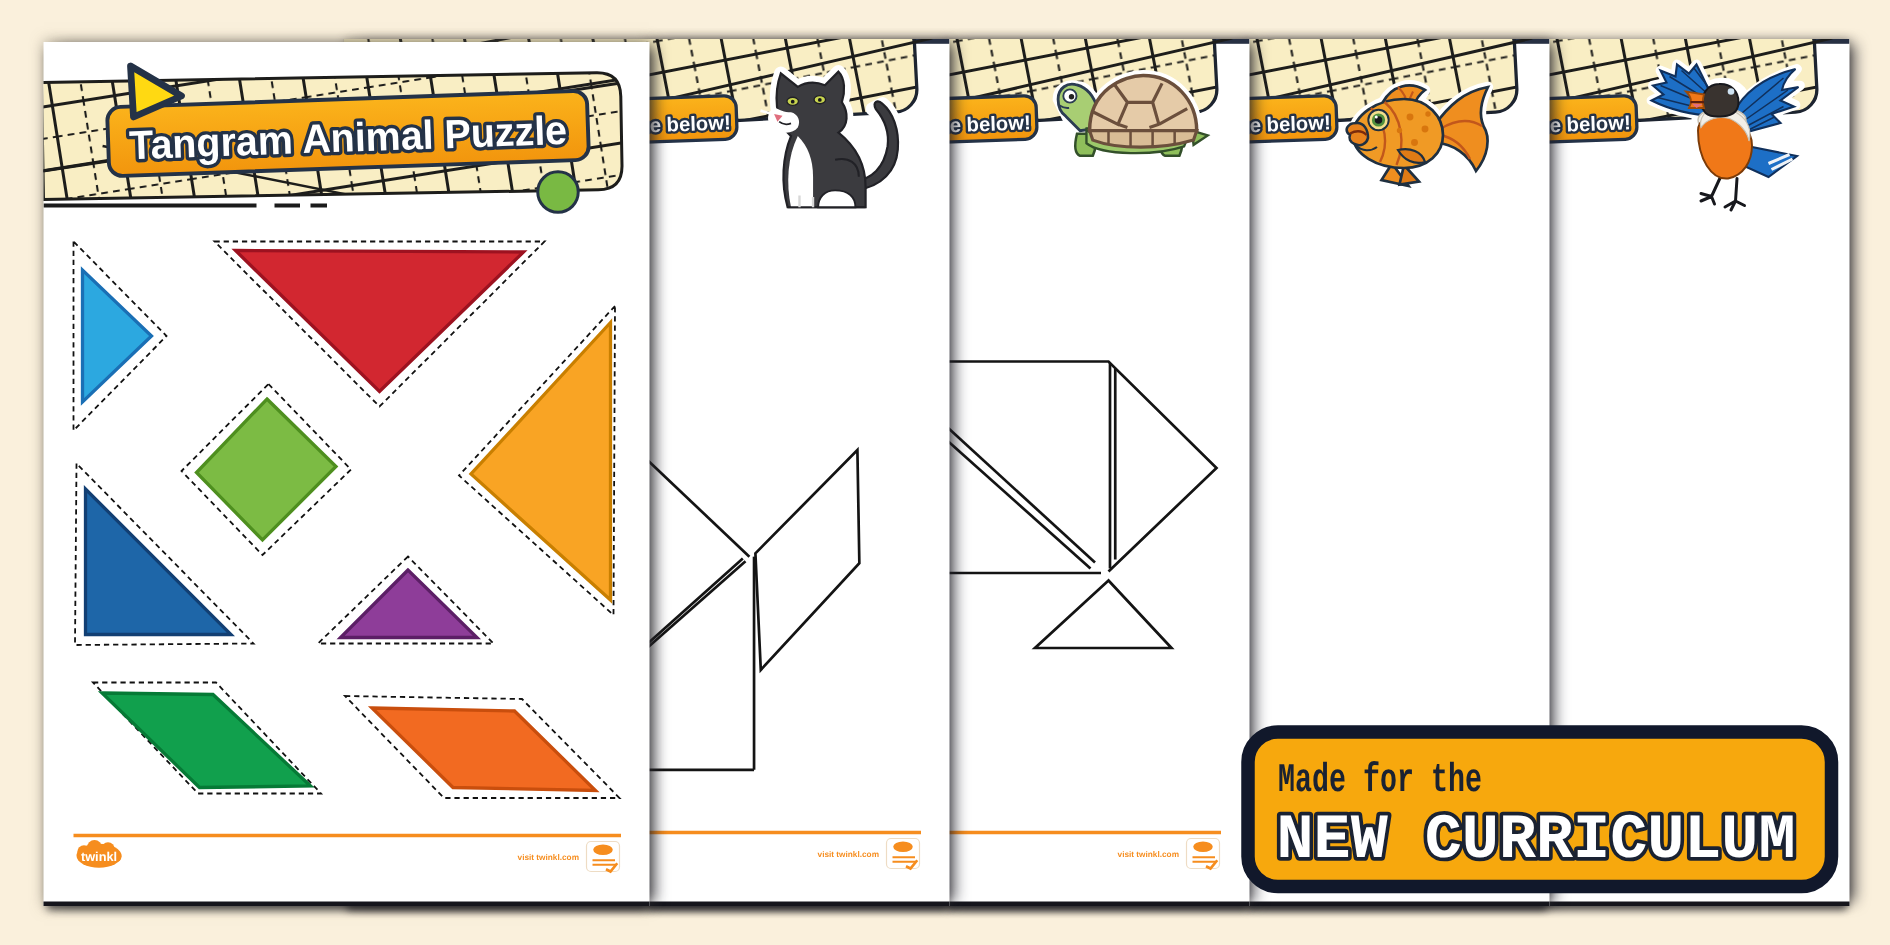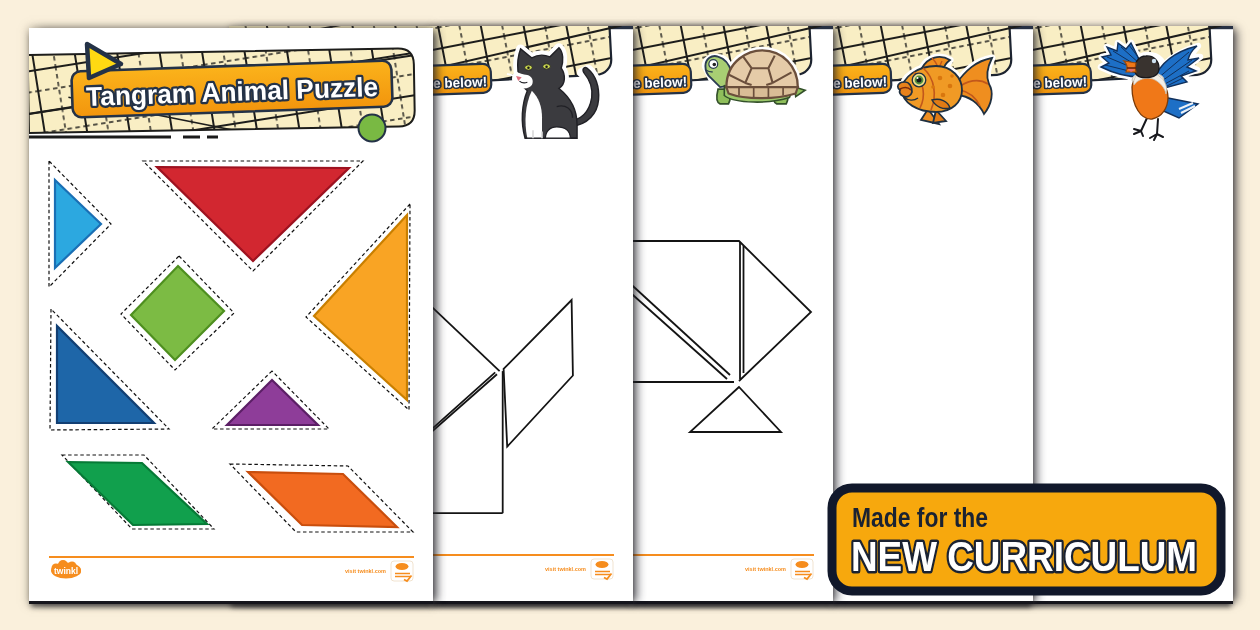--- a/index.html
+++ b/index.html
@@ -366,18 +366,18 @@
  <ellipse cx="15" cy="9.5" rx="15" ry="8" fill="#F68D1E"></ellipse>
  <circle cx="5" cy="7" r="4.5" fill="#F68D1E"></circle>
  <circle cx="12" cy="4" r="5" fill="#F68D1E"></circle>
  <circle cx="21" cy="5" r="4.5" fill="#F68D1E"></circle>
  <circle cx="26" cy="10" r="4" fill="#F68D1E"></circle>
  <text x="15" y="13" text-anchor="middle" font-size="8.5" font-weight="bold" fill="#fff">twinkl</text>
 </g>
 </svg>
   </div>
 
-<div style="position:absolute;left:827px;top:483px;width:399px;height:113px;">
+<div style="position:absolute;left:827px;top:483px;width:399px;height:113px;font-family:Liberation Mono, monospace;">
 <svg width="399" height="113" viewBox="0 0 399 113">
 <rect x="5" y="5" width="389" height="103" rx="20" fill="#F7A80D" stroke="#11182B" stroke-width="9"></rect>
 <text x="25" y="44" font-size="27" font-weight="bold" fill="#1A2232" textLength="136" lengthAdjust="spacingAndGlyphs">Made for the</text>
 <text x="24" y="88" font-size="42" font-weight="bold" fill="#fff" stroke="#1A2232" stroke-width="5" paint-order="stroke" stroke-linejoin="round" textLength="346" lengthAdjust="spacingAndGlyphs">NEW CURRICULUM</text>
 </svg></div>
 
 </body></html>

